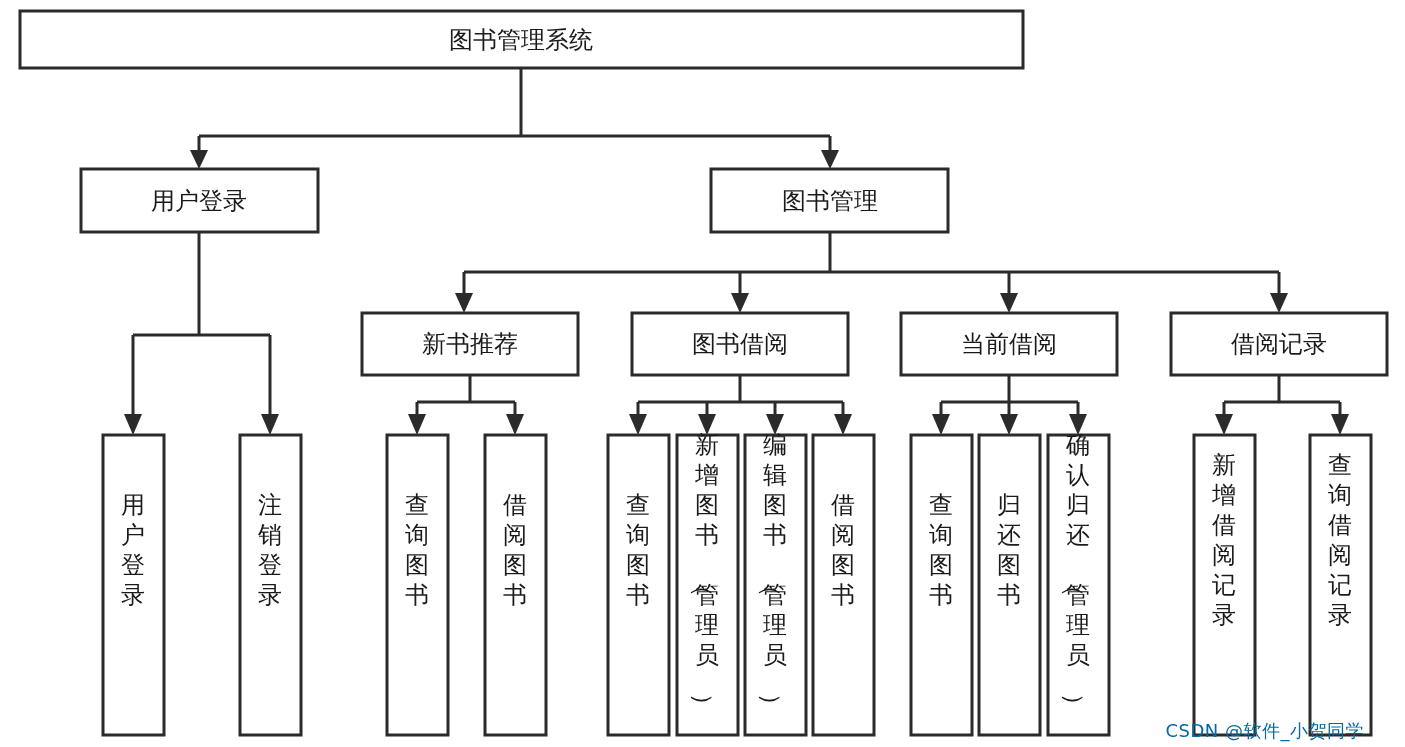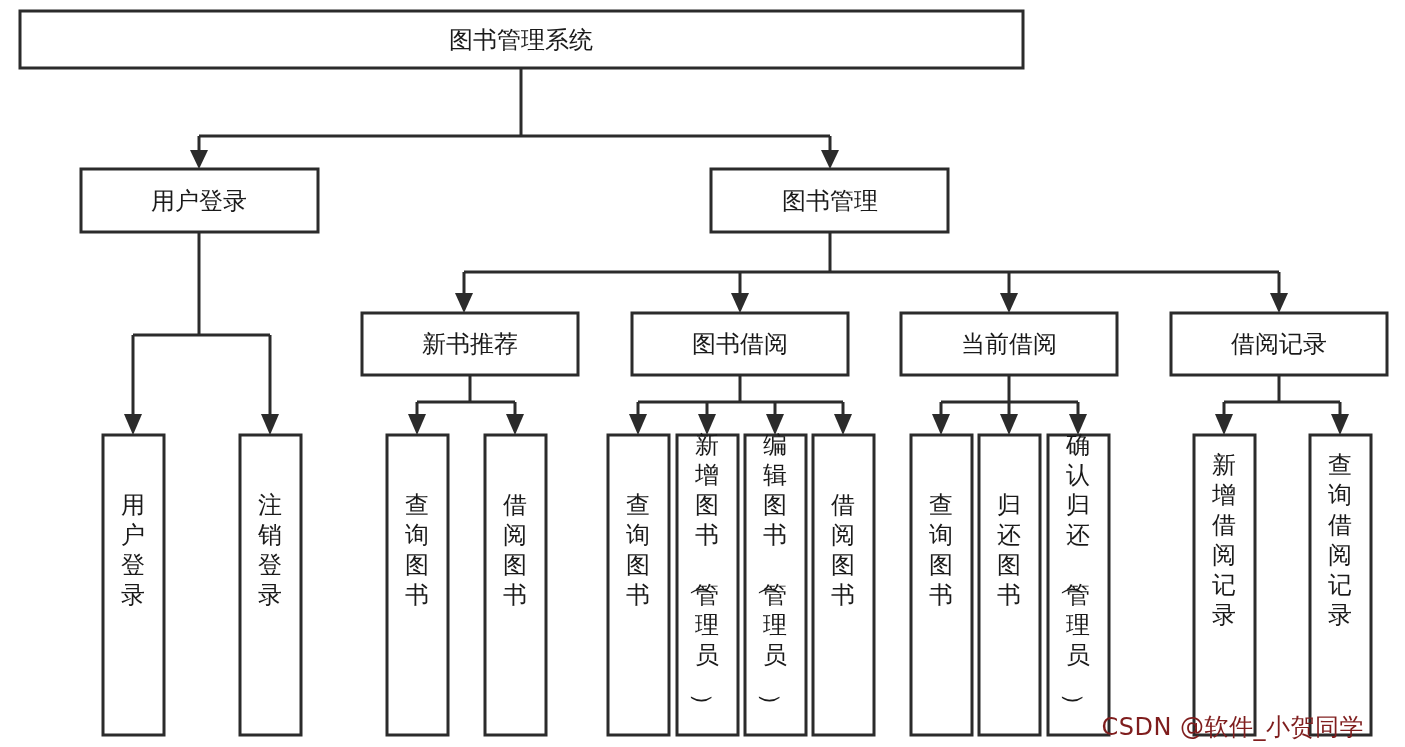--- a/index.html
+++ b/index.html
@@ -51,22 +51,22 @@
   .leaf-label {
     fill: #1a1a1a;
     font-family: "DejaVu Sans", "Liberation Sans", sans-serif;
     font-size: 24px;
   }
   .watermark {
     position: absolute;
     right: 12px;
     bottom: 4px;
     font-family: "DejaVu Sans", "Liberation Sans", sans-serif;
-    font-size: 24px;
-    color: #7f1d1d;
+    font-size: 18px;
+    color: #0369a1;
     white-space: nowrap;
     letter-spacing: 0.5px;
     pointer-events: none;
   }
 </style>
 </head>
 <body>
 
 <div id="diagram-root">
 

